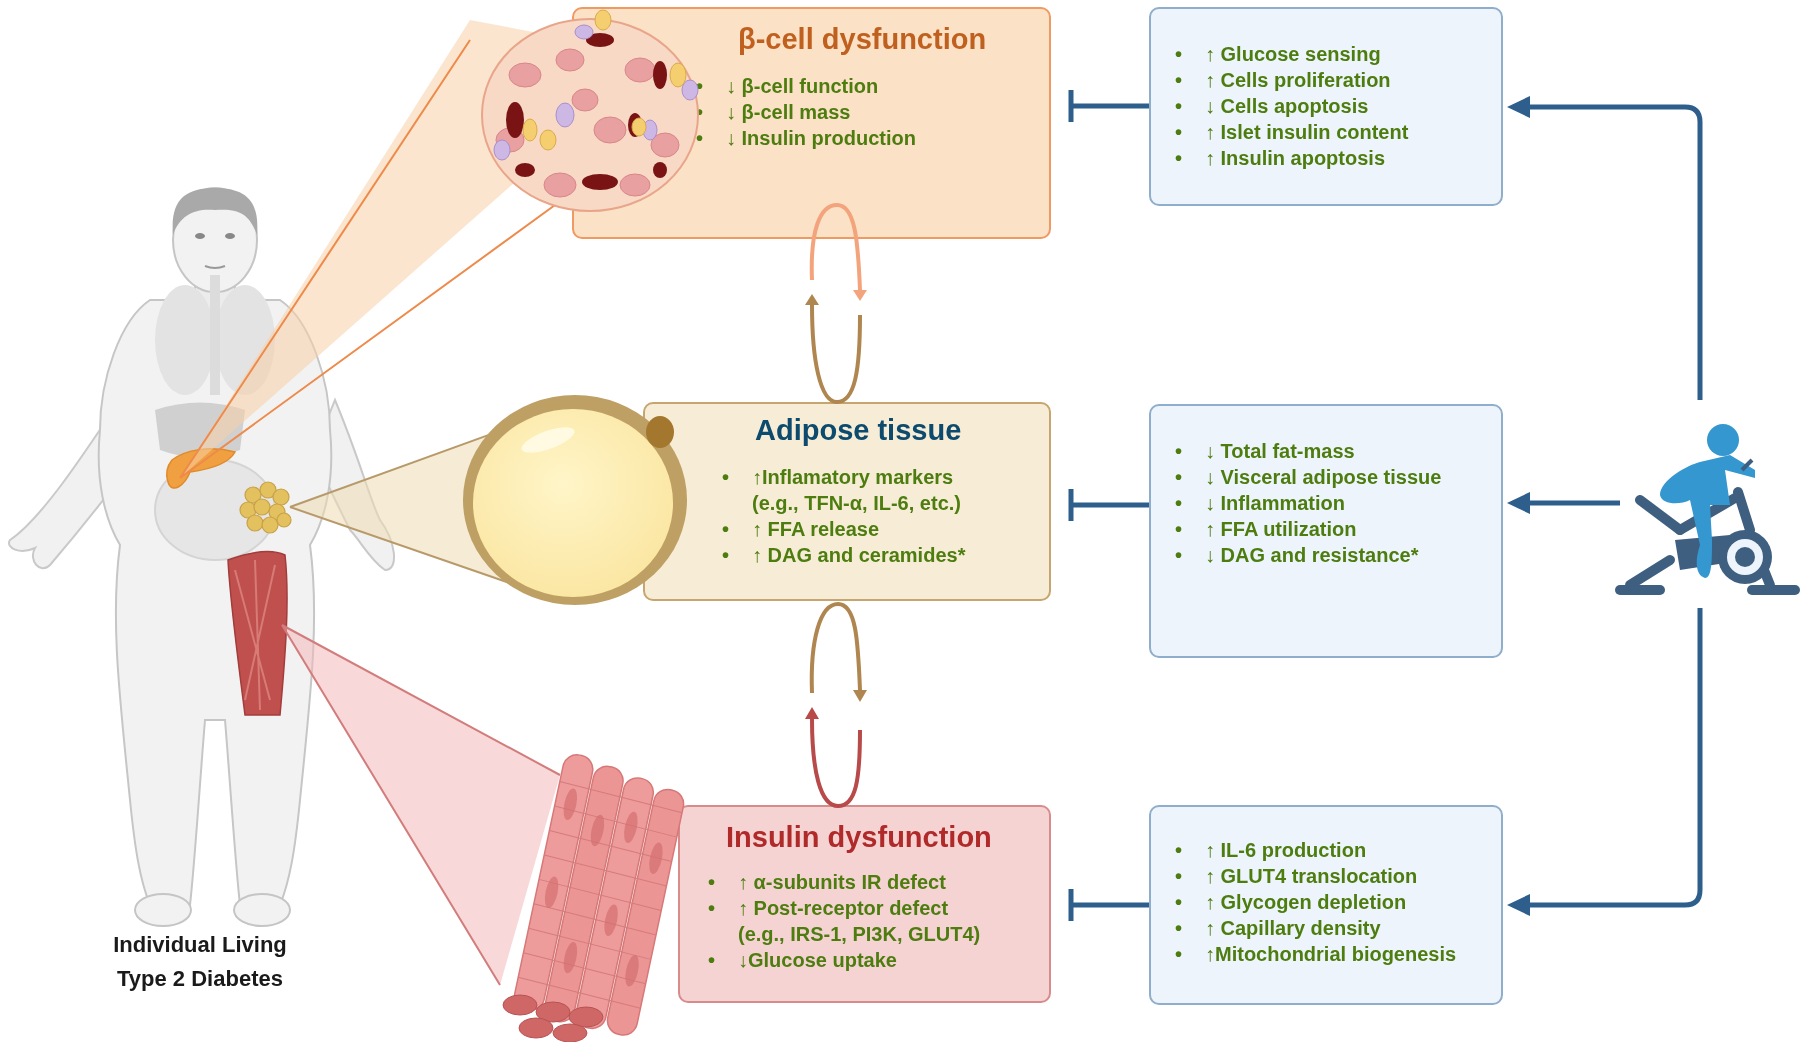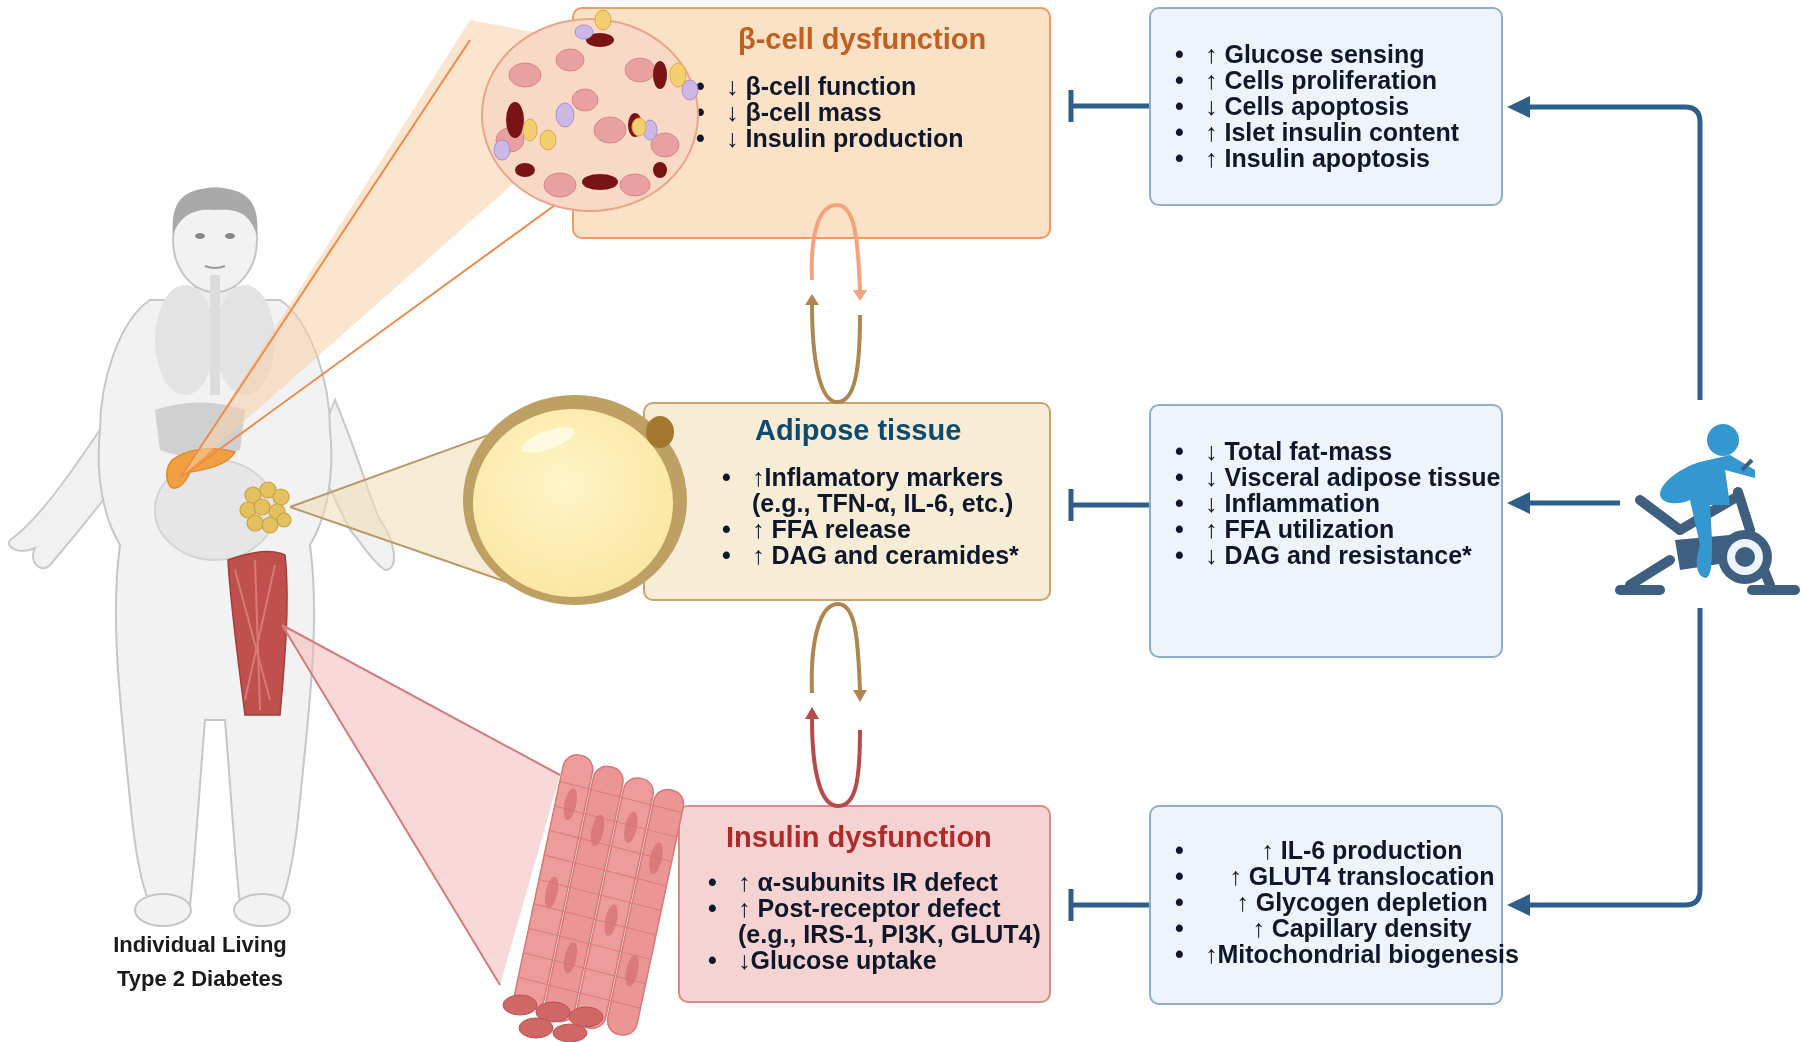--- a/index.html
+++ b/index.html
@@ -5,21 +5,21 @@
   html, body { margin:0; padding:0; background:#ffffff; }
   body { width:1801px; height:1042px; position:relative; overflow:hidden;
          font-family:"Liberation Sans", "DejaVu Sans", sans-serif; }
   svg.bg { position:absolute; left:0; top:0; }
   .box { position:absolute; box-sizing:border-box; border-radius:10px; }
   .box.orange { background:#fbe1c6; border:2px solid #ef9a63; }
   .box.tan { background:#f7edd7; border:2px solid #c6a56e; }
   .box.red { background:#f6d3d3; border:2px solid #d88b8b; }
   .box.blue { background:#eef4fc; border:2px solid #8eaecb; }
   .title { position:absolute; font-weight:bold; font-size:29px; white-space:nowrap; }
-  ul.items { position:absolute; margin:0; padding:0; list-style:none; font-weight:bold; font-size:25px; color:#0f172a; line-height:26px; }
+  ul.items { position:absolute; margin:0; padding:0; list-style:none; font-weight:bold; font-size:20px; color:#4d7c0f; line-height:26px; }
   ul.items li { position:relative; padding-left:34px; white-space:nowrap; }
   ul.items li::before { content:"•"; position:absolute; left:4px; top:0; }
   ul.items li.cont::before { content:""; }
   .caption { position:absolute; left:60px; top:928px; width:280px; text-align:center; font-weight:bold; font-size:22px; line-height:34px; color:#1a1a1a; }
 </style>
 </head>
 <body>
 
 <svg class="bg" width="1801" height="1042" viewBox="0 0 1801 1042">
   <defs>
@@ -172,21 +172,21 @@
   <ul class="items" style="left:20px; top:32px;">
     <li>↓ Total fat-mass</li>
     <li>↓ Visceral adipose tissue</li>
     <li>↓ Inflammation</li>
     <li>↑ FFA utilization</li>
     <li>↓ DAG and resistance*</li>
   </ul>
 </div>
 
 <div class="box blue" style="left:1149px; top:805px; width:354px; height:200px;">
-  <ul class="items" style="left:20px; top:30px;text-align:center;">
+  <ul class="items" style="left:20px; top:30px;">
     <li>↑ IL-6 production</li>
     <li>↑ GLUT4 translocation</li>
     <li>↑ Glycogen depletion</li>
     <li>↑ Capillary density</li>
     <li>↑Mitochondrial biogenesis</li>
   </ul>
 </div>
 
 <svg class="bg" width="1801" height="1042" viewBox="0 0 1801 1042" style="pointer-events:none;">
     <defs>

